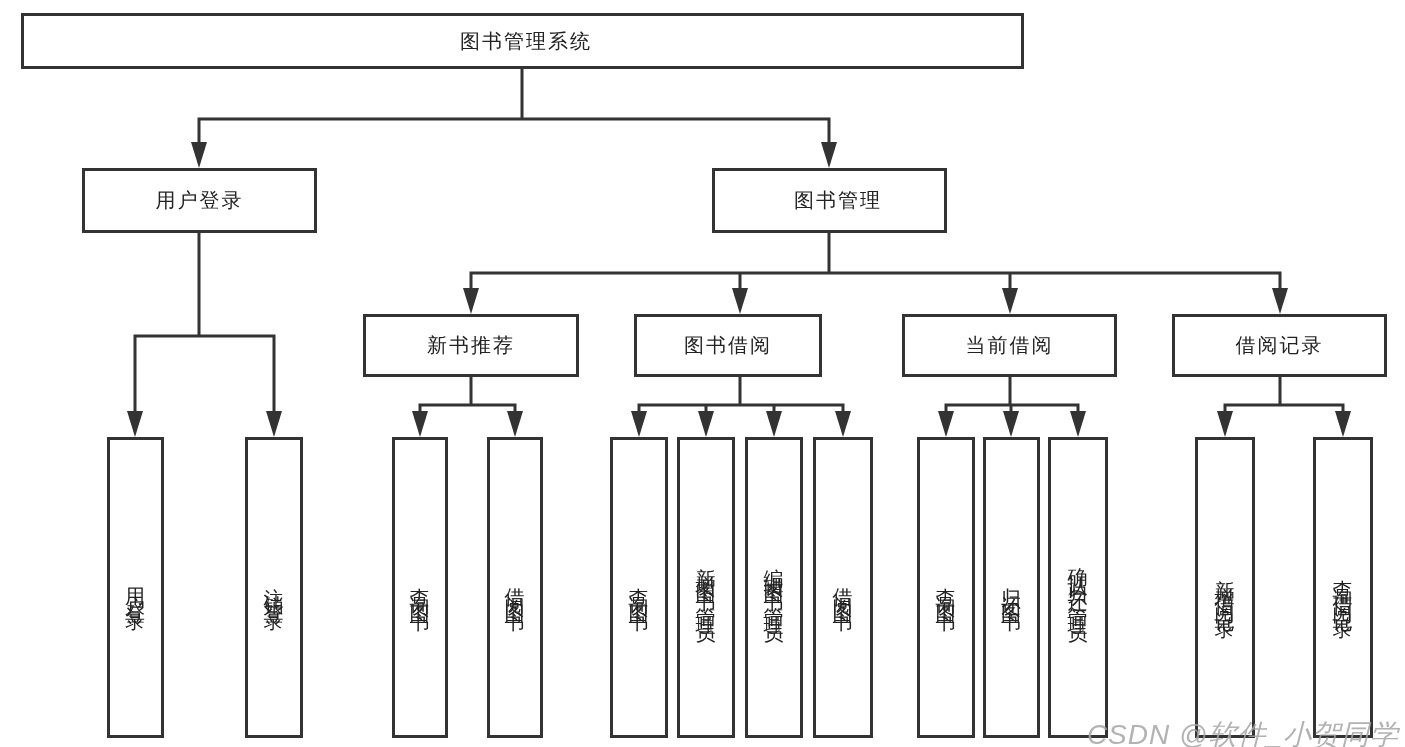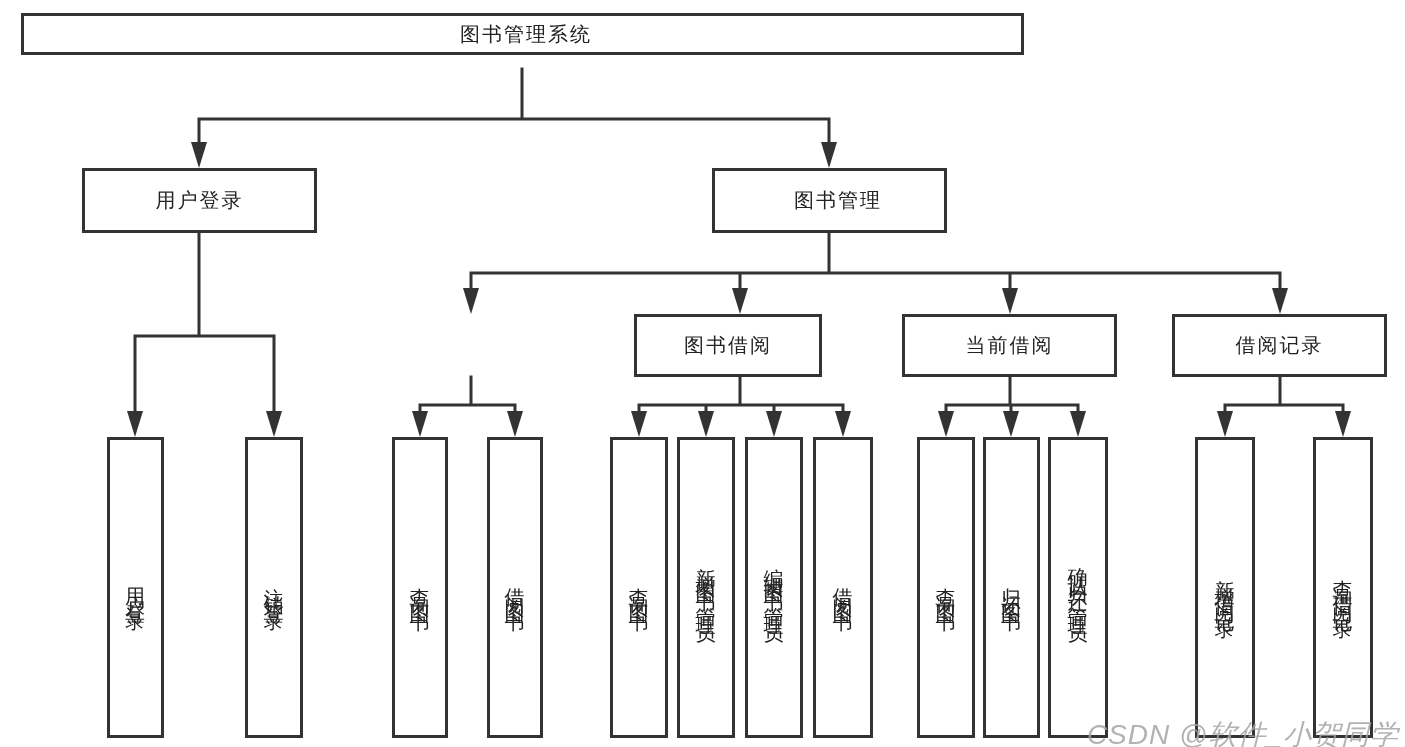--- a/index.html
+++ b/index.html
@@ -38,21 +38,21 @@
     white-space: nowrap;
   }
   .vbox {
     writing-mode: vertical-rl;
     text-orientation: mixed;
     font-size: 20px;
     letter-spacing: 8px;
     line-height: 1;
   }
   
-  .n-root            { left: 21px;   top: 13px;  width: 1003px; height: 42px; padding-left: 7px; }
+  .n-root            { left: 21px;   top: 13px;  width: 1003px; height: 56px; padding-left: 7px; }
   
   .n-user-login      { left: 82px;   top: 168px; width: 235px;  height: 65px; }
   .n-book-mgmt       { left: 712px;  top: 168px; width: 235px;  height: 65px; padding-left: 17px; }
   
   .n-new-book-rec    { left: 363px;  top: 314px; width: 216px;  height: 63px; }
   .n-book-borrow     { left: 634px;  top: 314px; width: 188px;  height: 63px; }
   .n-current-borrow  { left: 902px;  top: 314px; width: 215px;  height: 63px; }
   .n-borrow-records  { left: 1172px; top: 314px; width: 215px;  height: 63px; }
   
   .leaf { top: 437px; height: 301px; }
@@ -124,20 +124,21 @@
       <polygon points="1217,411 1233,411 1225,437"></polygon>
       <polygon points="1335,411 1351,411 1343,437"></polygon>
     </g>
   </svg>
 
   <div class="box hbox n-root">图书管理系统</div>
 
   <div class="box hbox n-user-login">用户登录</div>
   <div class="box hbox n-book-mgmt">图书管理</div>
 
+  <div class="box hbox n-new-book-rec">新书推荐</div>
   <div class="box hbox n-book-borrow">图书借阅</div>
   <div class="box hbox n-current-borrow">当前借阅</div>
   <div class="box hbox n-borrow-records">借阅记录</div>
 
   <div class="box vbox leaf n-leaf-user-login">用户登录</div>
   <div class="box vbox leaf n-leaf-logout">注销登录</div>
 
   <div class="box vbox leaf n-rec-query">查询图书</div>
   <div class="box vbox leaf n-rec-borrow">借阅图书</div>
 

